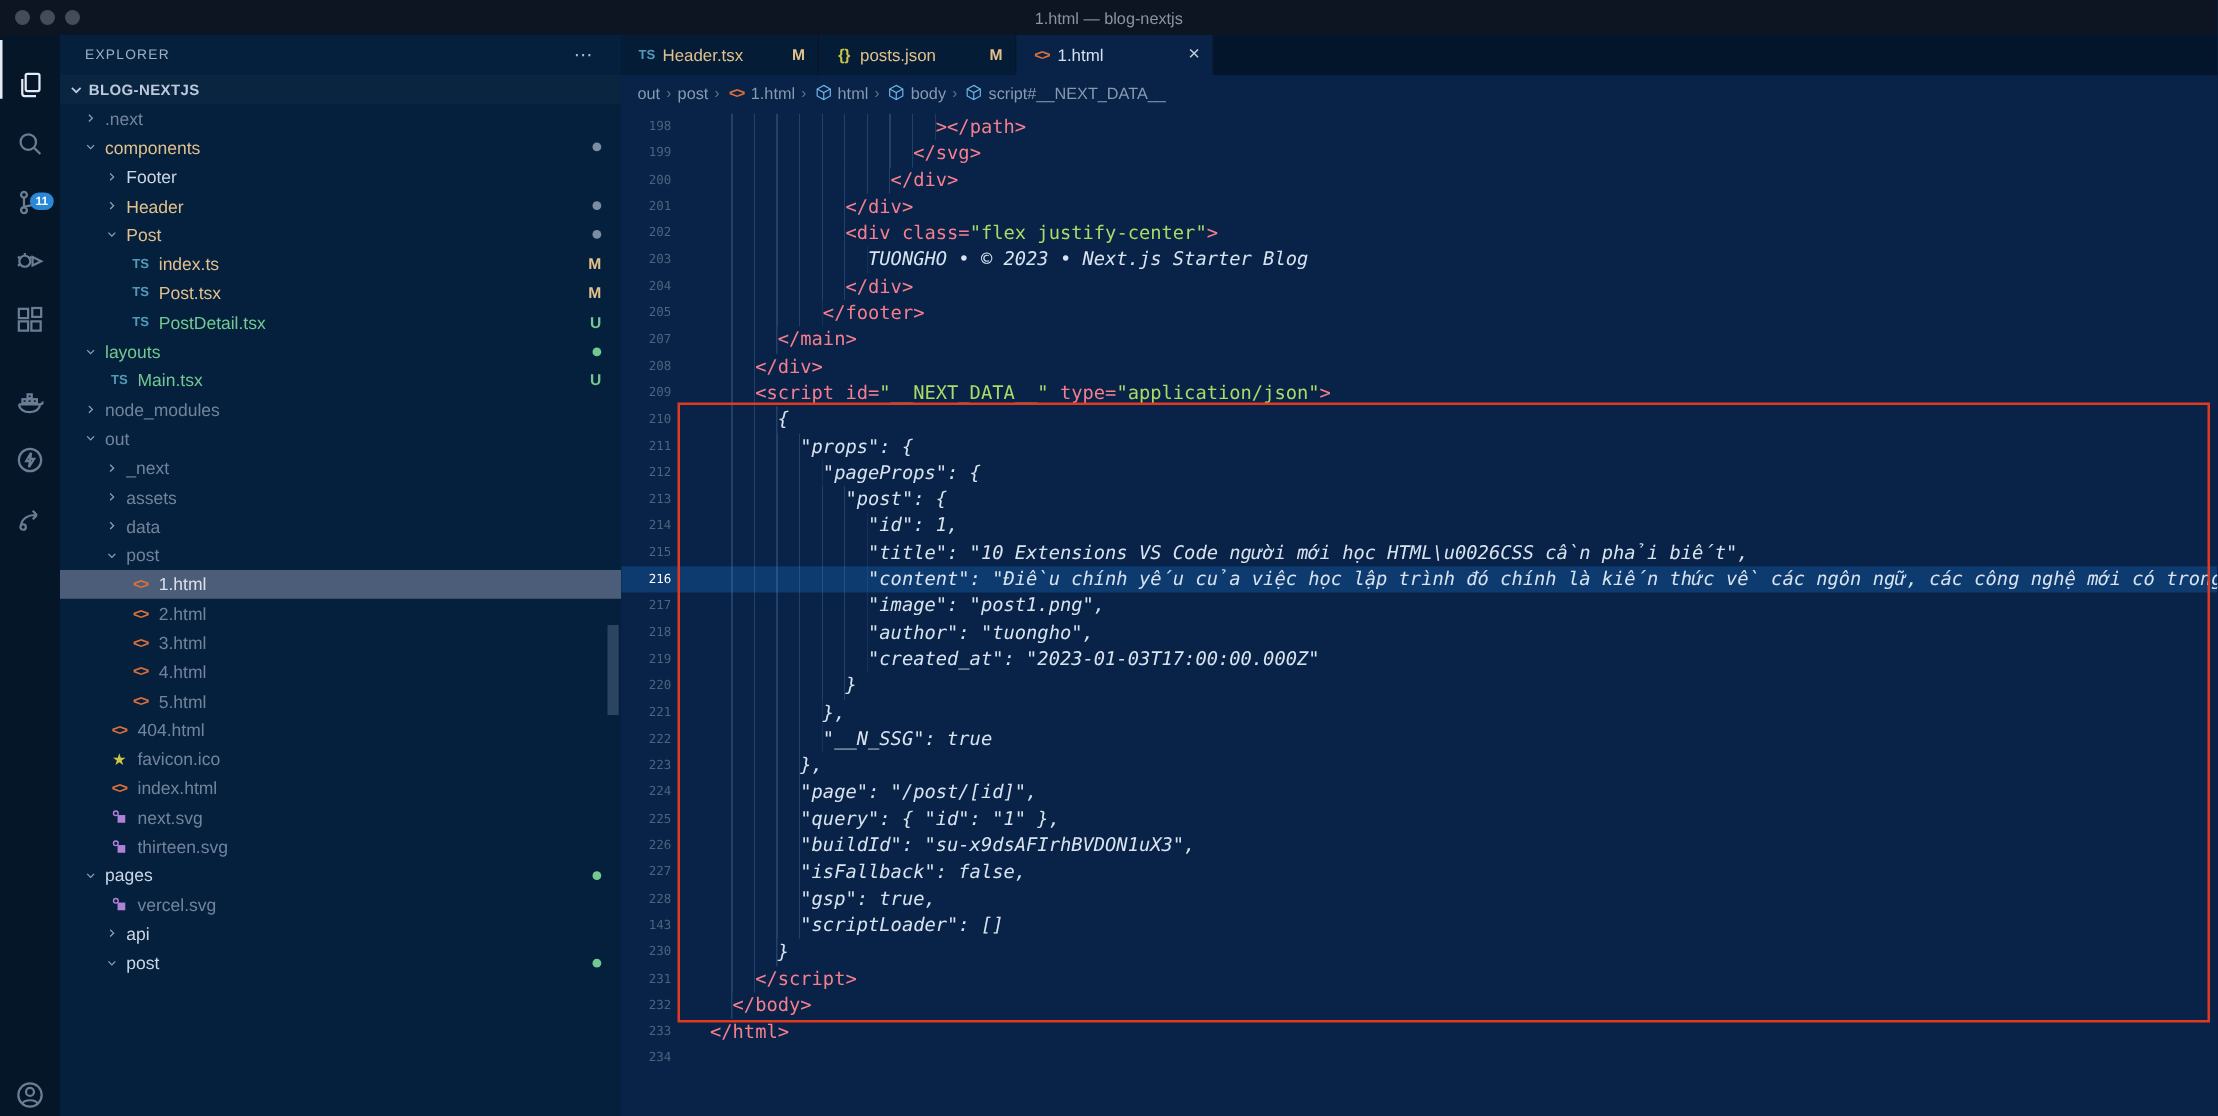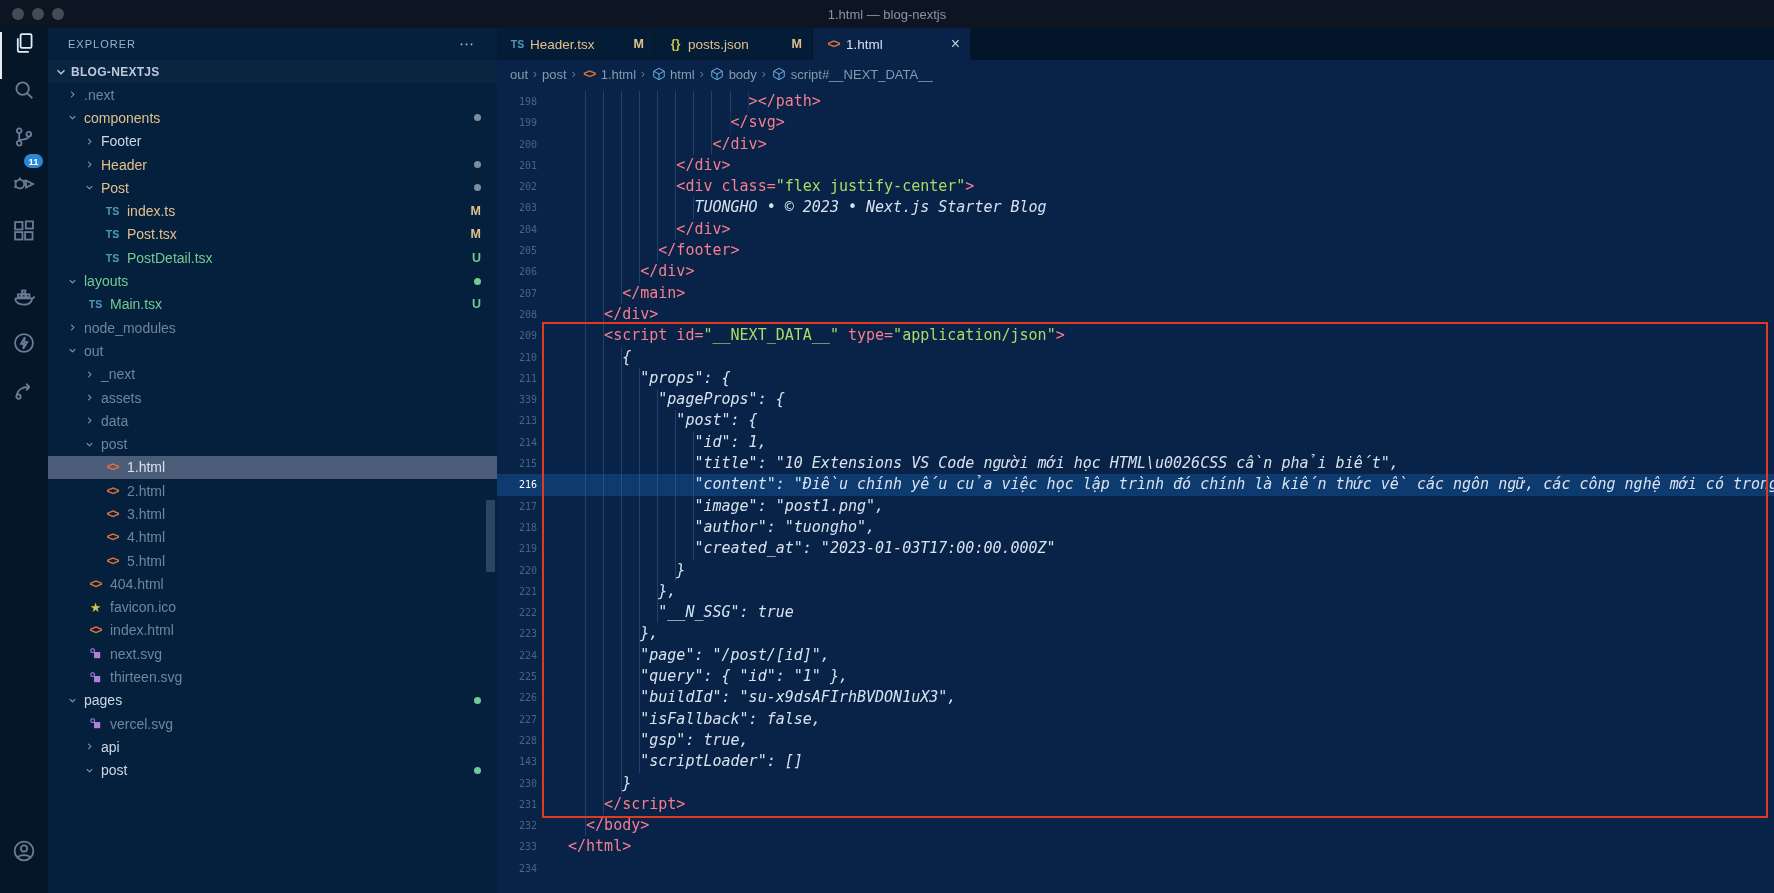--- a/index.html
+++ b/index.html
@@ -10,21 +10,21 @@
   #titlebar { height:28px; background:#0d1422; display:flex; align-items:center; position:relative; }
   .tl { width:12px; height:12px; border-radius:50%; background:#454c57; margin-left:8px; }
   .tl:first-child { margin-left:12px; }
   #titletext { position:absolute; left:0; right:0; text-align:center; color:#8a94a3; font-size:13px; }
 
   
   #app { display:flex; height:865px; }
 
   
   #activitybar { width:48px; background:#041628; display:flex; flex-direction:column; align-items:center; padding-top:4px; flex:none; }
-  .ab-icon { width:48px; height:47px; display:flex; align-items:flex-start; justify-content:center; position:relative; color:#6b7d94; cursor:pointer; }
+  .ab-icon { width:48px; height:47px; display:flex; align-items:flex-end; justify-content:center; position:relative; color:#6b7d94; cursor:pointer; }
   .ab-icon svg { stroke:currentColor; fill:none; stroke-width:1.3; }
   .ab-icon.active { color:#e4ebf5; box-shadow: inset 2px 0 0 #e4ebf5; }
   .ab-icon.gap { margin-top:18px; }
   .ab-spacer { flex:1; }
   .scm-badge { position:absolute; bottom:5px; right:5px; background:var(--scm-badge-bg,#2b88d9); color:#fff; font-size:9.5px; font-weight:bold; border-radius:9px; padding:1.5px 4.5px; }
 
   
   #sidebar { width:449px; background:#05203d; position:relative; flex:none; display:flex; flex-direction:column; }
   #sb-head { height:32px; display:flex; align-items:center; padding:0 22px 0 20px; color:#9fb0c6; font-size:11px; letter-spacing:1px; }
   #sb-more { margin-left:auto; color:#aab8cb; font-size:15px; letter-spacing:1px; cursor:pointer; }
@@ -448,27 +448,26 @@
       </div>
     <div id="code">
         <div class="cl"><span class="ln">198</span><span class="lc" style="--ind: 20;"><span class="tk-t">&gt;&lt;/path&gt;</span></span></div>
         <div class="cl"><span class="ln">199</span><span class="lc" style="--ind: 18;"><span class="tk-t">&lt;/svg&gt;</span></span></div>
         <div class="cl"><span class="ln">200</span><span class="lc" style="--ind: 16;"><span class="tk-t">&lt;/div&gt;</span></span></div>
         <div class="cl"><span class="ln">201</span><span class="lc" style="--ind: 12;"><span class="tk-t">&lt;/div&gt;</span></span></div>
         <div class="cl"><span class="ln">202</span><span class="lc" style="--ind: 12;"><span class="tk-t">&lt;div class=</span><span class="tk-g">"flex justify-center"</span><span class="tk-t">&gt;</span></span></div>
         <div class="cl"><span class="ln">203</span><span class="lc" style="--ind: 14;"><span class="tk-w">TUONGHO • © 2023 • Next.js Starter Blog</span></span></div>
         <div class="cl"><span class="ln">204</span><span class="lc" style="--ind: 12;"><span class="tk-t">&lt;/div&gt;</span></span></div>
         <div class="cl"><span class="ln">205</span><span class="lc" style="--ind: 10;"><span class="tk-t">&lt;/footer&gt;</span></span></div>
-        <div class="cl"><span class="ln">206</span><span class="lc" style="--ind: 8;"><span class="tk-t">&lt;/div&gt;</span></span></div>
         <div class="cl"><span class="ln">207</span><span class="lc" style="--ind: 6;"><span class="tk-t">&lt;/main&gt;</span></span></div>
         <div class="cl"><span class="ln">208</span><span class="lc" style="--ind: 4;"><span class="tk-t">&lt;/div&gt;</span></span></div>
         <div class="cl"><span class="ln">209</span><span class="lc" style="--ind: 4;"><span class="tk-t">&lt;script id=</span><span class="tk-g">"__NEXT_DATA__"</span><span class="tk-t"> type=</span><span class="tk-g">"application/json"</span><span class="tk-t">&gt;</span></span></div>
         <div class="cl"><span class="ln">210</span><span class="lc" style="--ind: 6;"><span class="tk-w">{</span></span></div>
         <div class="cl"><span class="ln">211</span><span class="lc" style="--ind: 8;"><span class="tk-w">"props": {</span></span></div>
-        <div class="cl"><span class="ln">339</span><span class="lc" style="--ind: 10;"><span class="tk-w">"pageProps": {</span></span></div>
+        <div class="cl"><span class="ln">212</span><span class="lc" style="--ind: 10;"><span class="tk-w">"pageProps": {</span></span></div>
         <div class="cl"><span class="ln">213</span><span class="lc" style="--ind: 12;"><span class="tk-w">"post": {</span></span></div>
         <div class="cl"><span class="ln">214</span><span class="lc" style="--ind: 14;"><span class="tk-w">"id": 1,</span></span></div>
         <div class="cl"><span class="ln">215</span><span class="lc" style="--ind: 14;"><span class="tk-w">"title": "10 Extensions VS Code người mới học HTML\u0026CSS cần phải biết",</span></span></div>
         <div class="cl hl"><span class="ln">216</span><span class="lc" style="--ind: 14;"><span class="tk-w">"content": "Điều chính yếu của việc học lập trình đó chính là kiến thức về các ngôn ngữ, các công nghệ mới có trong mảng lập</span></span></div>
         <div class="cl"><span class="ln">217</span><span class="lc" style="--ind: 14;"><span class="tk-w">"image": "post1.png",</span></span></div>
         <div class="cl"><span class="ln">218</span><span class="lc" style="--ind: 14;"><span class="tk-w">"author": "tuongho",</span></span></div>
         <div class="cl"><span class="ln">219</span><span class="lc" style="--ind: 14;"><span class="tk-w">"created_at": "2023-01-03T17:00:00.000Z"</span></span></div>
         <div class="cl"><span class="ln">220</span><span class="lc" style="--ind: 12;"><span class="tk-w">}</span></span></div>
         <div class="cl"><span class="ln">221</span><span class="lc" style="--ind: 10;"><span class="tk-w">},</span></span></div>
         <div class="cl"><span class="ln">222</span><span class="lc" style="--ind: 10;"><span class="tk-w">"__N_SSG": true</span></span></div>

